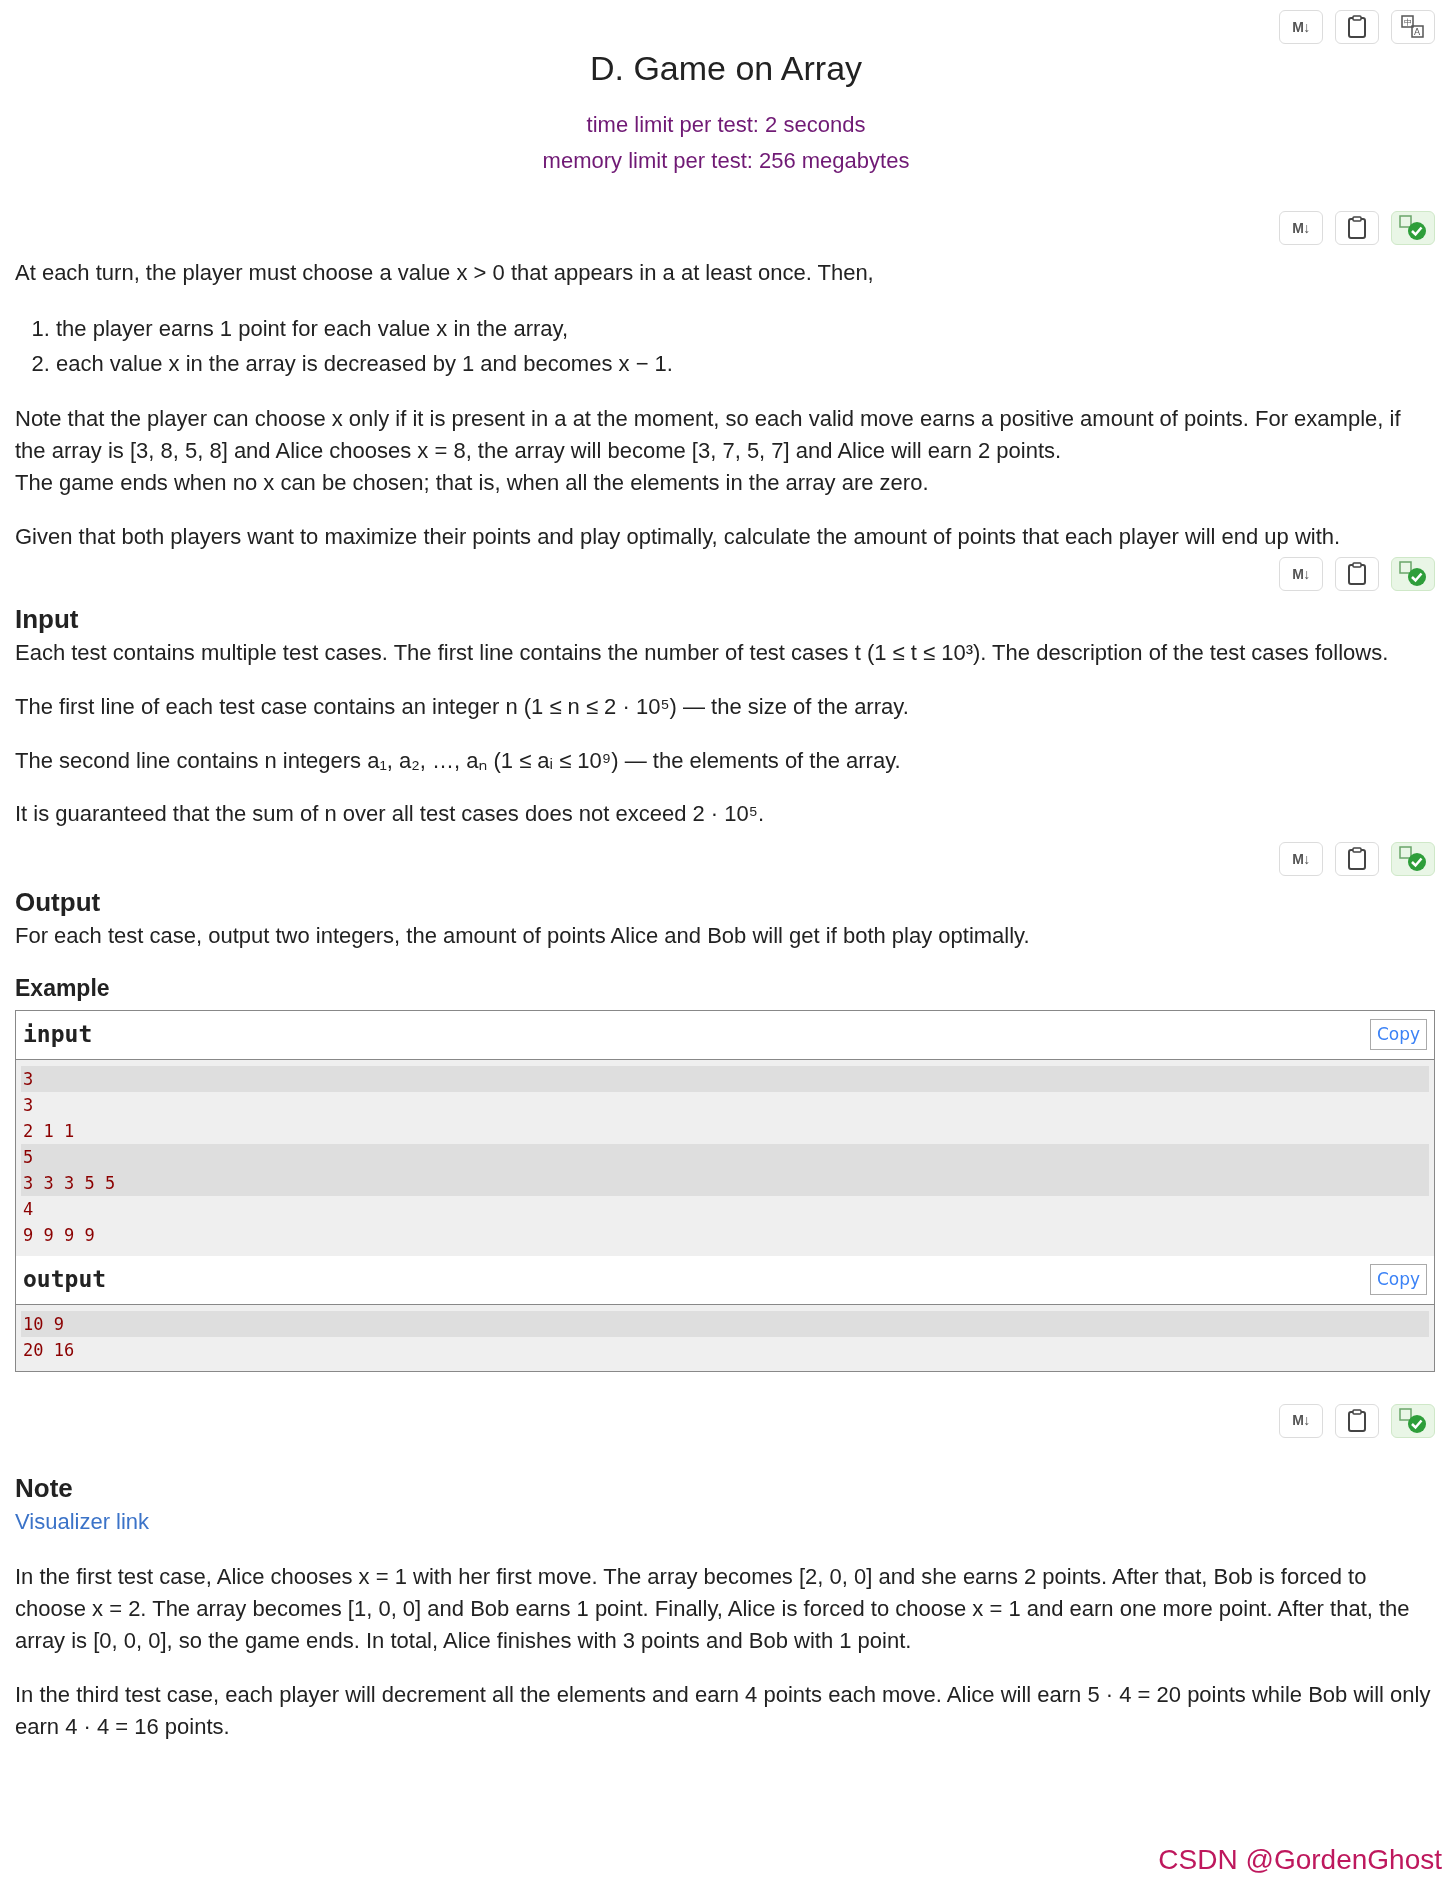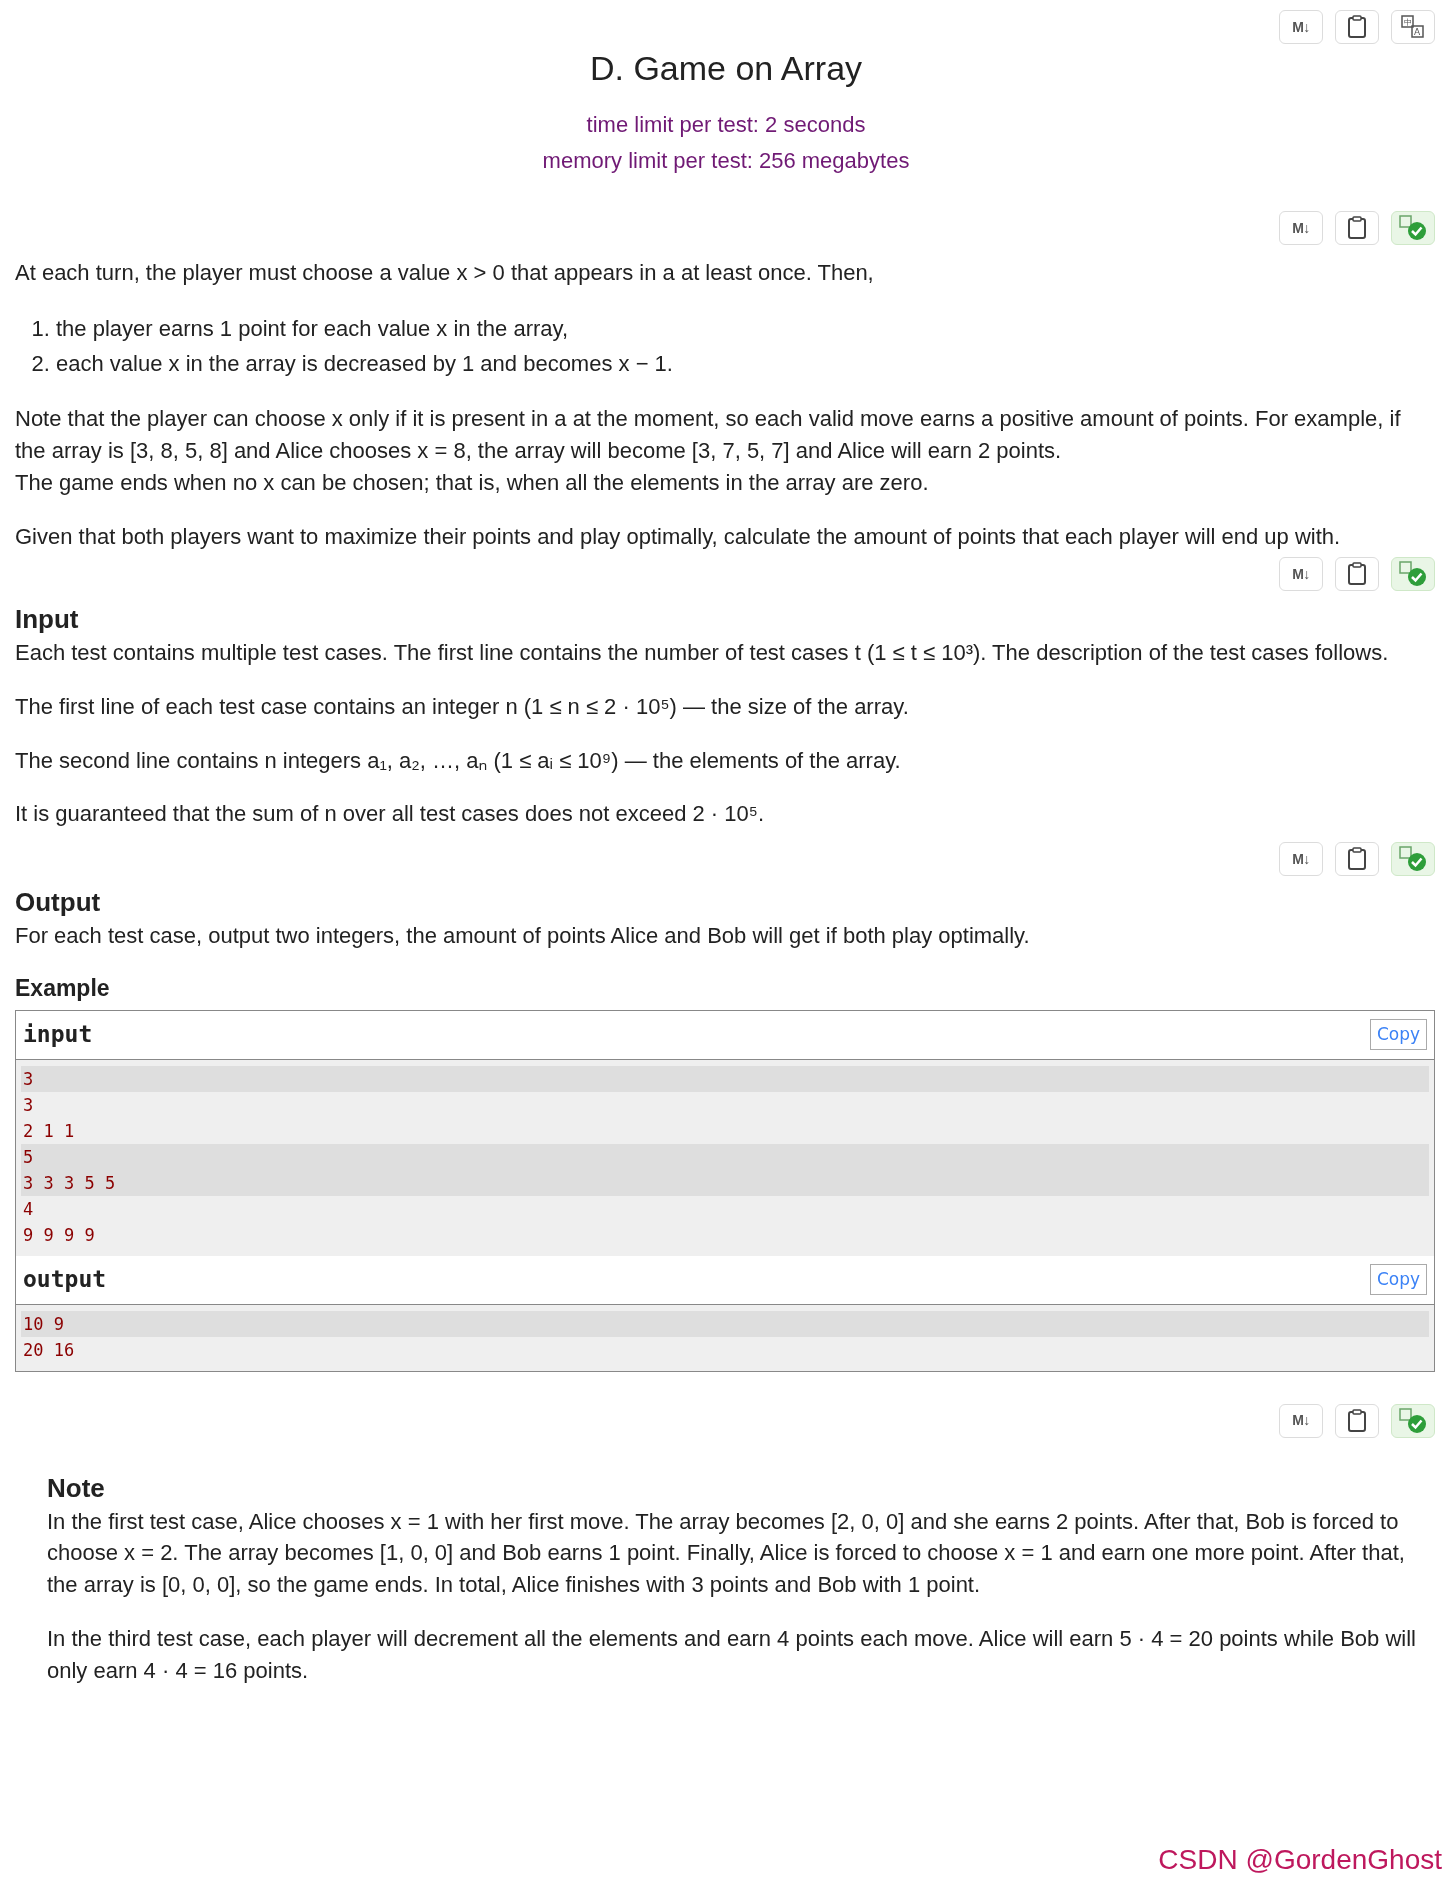--- a/index.html
+++ b/index.html
@@ -220,21 +220,22 @@
       <div class="tb-btn active">
           <svg width="30" height="28" viewBox="0 0 30 28">
             <rect x="2" y="2" width="11" height="11" fill="none" stroke="#6aa56a" stroke-width="1.5"></rect>
             <circle cx="19" cy="17" r="9" fill="#2e9e3a"></circle>
             <path d="M14 17 l3.5 3.5 l6 -7" fill="none" stroke="#fff" stroke-width="2.5"></path>
           </svg>
         </div>
     </div>
   </div>
 
-  <div style="margin-top:18px;margin-left:32px;">
+  <div style="margin-top:18px;">
     <h2 class="section-title">Note</h2>
+    <p style="margin-bottom:24px;"><a class="link" href="#">Visualizer link</a></p>
     <p>In the first test case, Alice chooses x = 1 with her first move. The array becomes [2, 0, 0] and she earns 2 points. After that, Bob is forced to choose x = 2. The array becomes [1, 0, 0] and Bob earns 1 point. Finally, Alice is forced to choose x = 1 and earn one more point. After that, the array is [0, 0, 0], so the game ends. In total, Alice finishes with 3 points and Bob with 1 point.</p>
     <p>In the third test case, each player will decrement all the elements and earn 4 points each move. Alice will earn 5 · 4 = 20 points while Bob will only earn 4 · 4 = 16 points.</p>
   </div>
 
 </div>
 
 <div class="watermark">CSDN @GordenGhost</div>
 
 </body></html>

